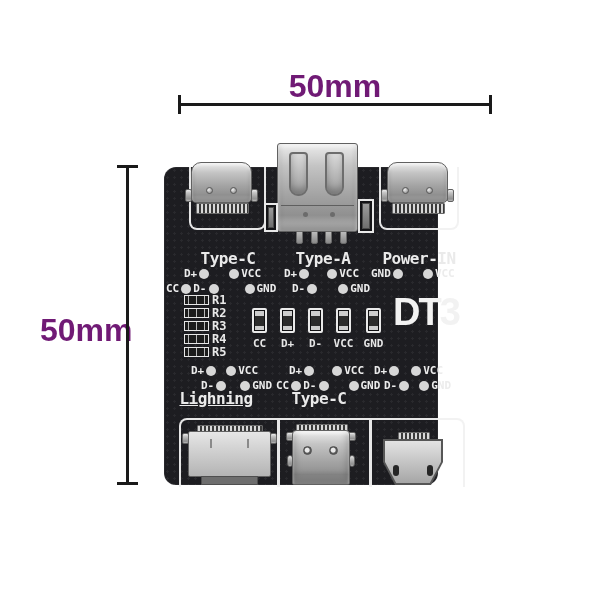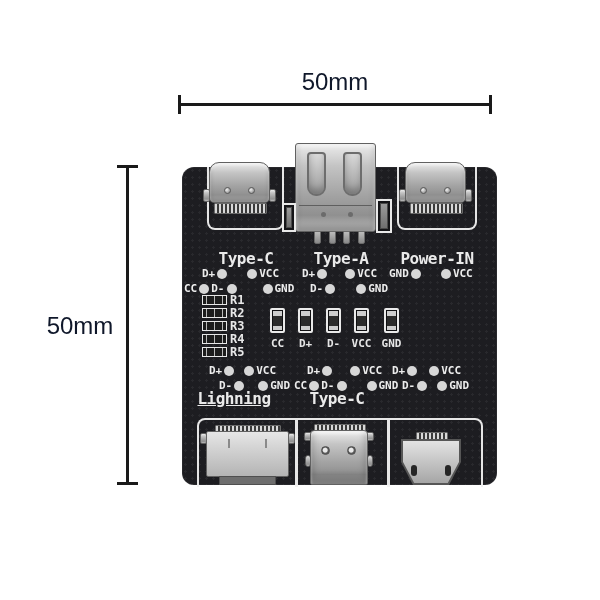--- a/index.html
+++ b/index.html
@@ -1,27 +1,27 @@
 <!DOCTYPE html>
 <html><head>
 <meta charset="utf-8">
 <style>
   html,body{margin:0;padding:0;background:#ffffff;}
   .stage{position:relative;width:600px;height:600px;background:#ffffff;overflow:hidden;
          font-family:"Liberation Sans",sans-serif;}
 
   
-  .dim-label{position:absolute;color:#0f172a;font-weight:400;font-size:24px;letter-spacing:0px;}
+  .dim-label{position:absolute;color:#701a75;font-weight:700;font-size:32px;letter-spacing:0px;}
   .dim-line-h{position:absolute;background:#1a1a1a;}
   .dim-line-v{position:absolute;background:#1a1a1a;}
   .tick-v{position:absolute;width:3px;height:19px;top:-8px;background:#1a1a1a;}
   .tick-h{position:absolute;width:21px;height:3px;left:-9px;background:#1a1a1a;}
 
   
-  .board{position:absolute;left:182px;top:167px;width:315px;height:318px;border-radius:12px;
+  .board{position:absolute;left:164px;top:167px;width:274px;height:318px;border-radius:12px;
          background-color:#1d1d21;
          background-image:radial-gradient(rgba(255,255,255,.055) 1px,transparent 1.3px);
          background-size:7px 7px;
          box-shadow:inset 0 0 0 1px rgba(255,255,255,.05);}
   .silk{color:#ececec;}
   .outline-box{position:absolute;border:2.5px solid rgba(242,242,242,.95);border-top:none;
                border-radius:0 0 8px 8px;}
   .outline-box-bottom{position:absolute;border:2.5px solid rgba(242,242,242,.95);border-bottom:none;
                border-radius:8px 8px 0 0;}
   .vdivider{position:absolute;top:0;bottom:0;width:2.5px;background:rgba(242,242,242,.95);}
@@ -229,20 +229,21 @@
     </div>
     <div class="led-box" style="left:172px;top:141px;">
       <div class="led-chip"></div>
       <span class="led-label">VCC</span>
     </div>
     <div class="led-box" style="left:202px;top:141px;">
       <div class="led-chip"></div>
       <span class="led-label">GND</span>
     </div>
 
+    <div class="brand" style="left:226px;top:124px;width:72px;">DT3</div>
 
     <div class="tp" style="left:27px;top:196px;">
       <div class="tp-row">
         <span class="silk">D+</span>
         <span class="tp-dot"></span>
         <span class="sp" style="width:6px;"></span>
         <span class="tp-dot"></span>
         <span class="silk">VCC</span>
       </div>
       <div class="tp-row" style="margin-left:10px;">

